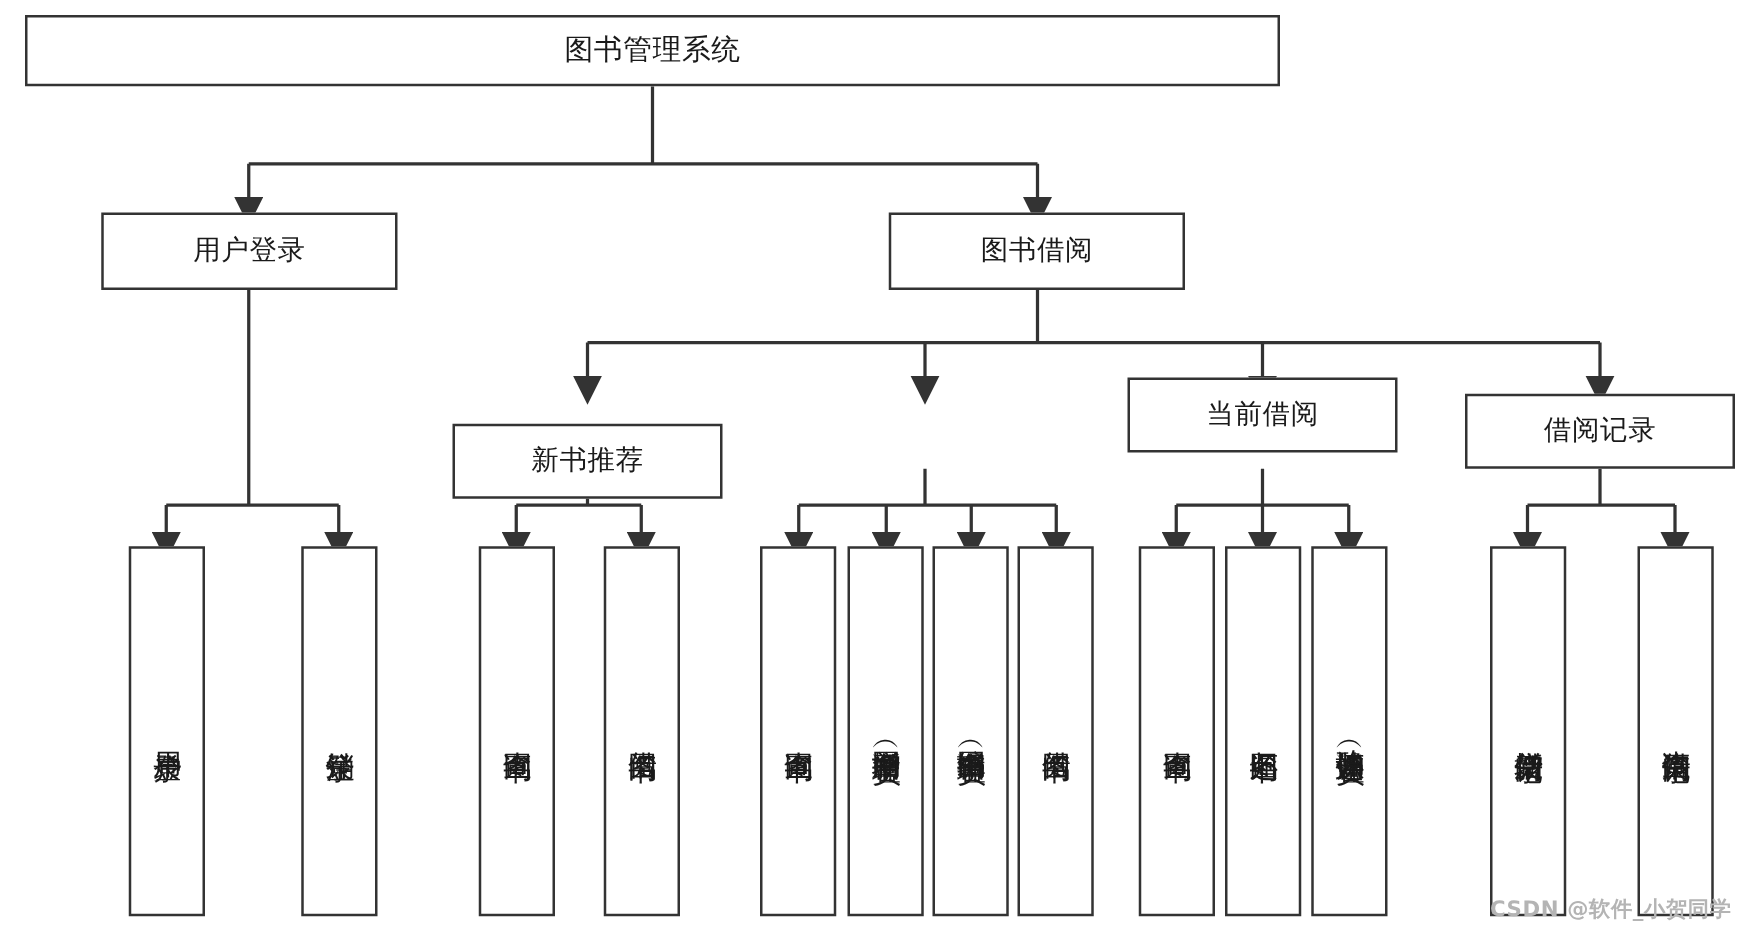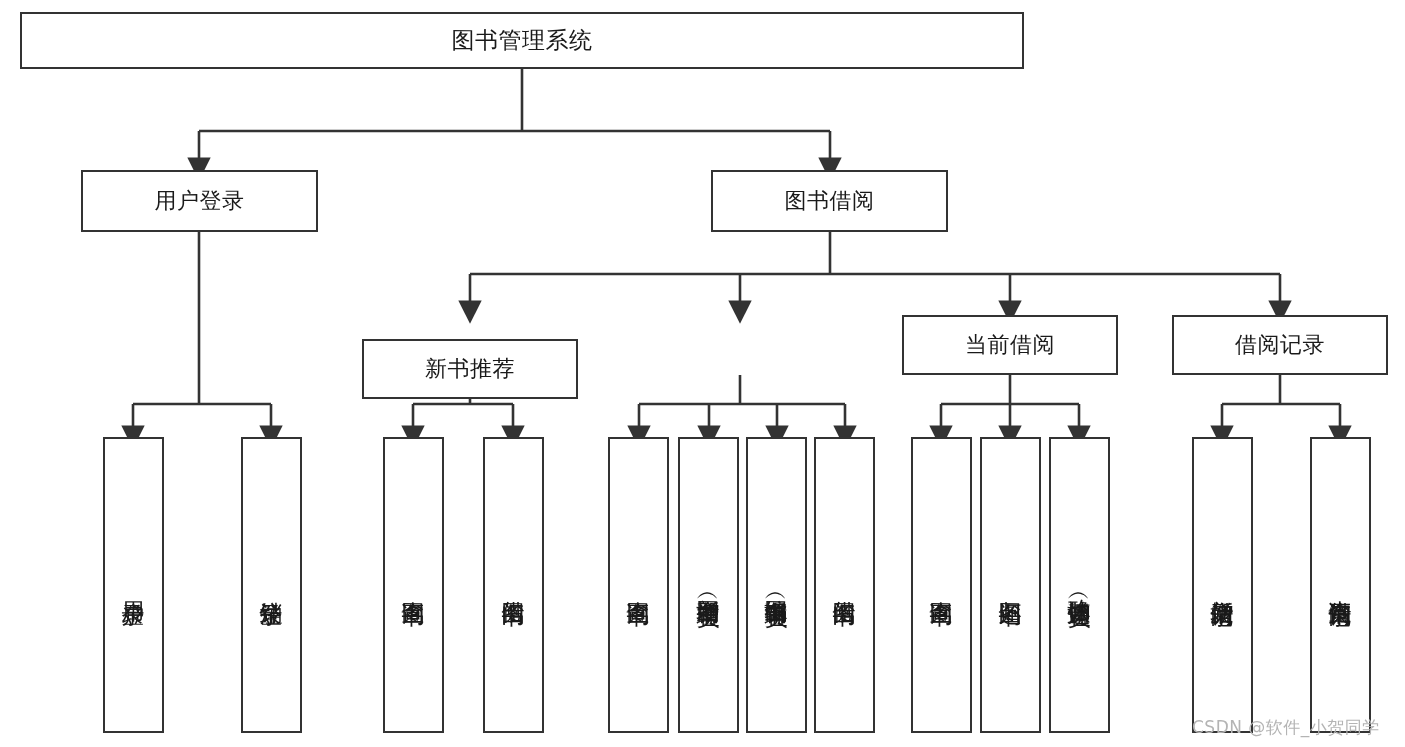--- a/index.html
+++ b/index.html
@@ -134,21 +134,21 @@
   <div class="node horiz" style="left:81px; top:170px; width:237px; height:62px;">
     <span class="node-label">用户登录</span>
   </div>
   <div class="node horiz" style="left:711px; top:170px; width:237px; height:62px;">
     <span class="node-label">图书借阅</span>
   </div>
 
   <div class="node horiz" style="left:362px; top:315px; width:216px; height:60px;margin-top:24px;">
     <span class="node-label">新书推荐</span>
   </div>
-  <div class="node horiz" style="left:902px; top:315px; width:216px; height:60px;">
+  <div class="node horiz" style="left:902px; top:302px; width:216px; height:60px;">
     <span class="node-label">当前借阅</span>
   </div>
   <div class="node horiz" style="left:1172px; top:315px; width:216px; height:60px;">
     <span class="node-label">借阅记录</span>
   </div>
 
   <div class="node vert" style="left:103px; top:437px; width:61px; height:296px;">
     <span class="node-label">用户登录</span>
   </div>
   <div class="node vert" style="left:241px; top:437px; width:61px; height:296px;">
@@ -185,15 +185,15 @@
     <span class="node-label">确认归还（管理员）</span>
   </div>
 
   <div class="node vert" style="left:1192px; top:437px; width:61px; height:296px;">
     <span class="node-label">新增借阅记录</span>
   </div>
   <div class="node vert" style="left:1310px; top:437px; width:61px; height:296px;">
     <span class="node-label">查询借阅记录</span>
   </div>
 
-  <div class="watermark" style="left:1192px; top:716px;">CSDN @软件_小贺同学</div>
+  <div class="watermark" style="left:1192px; top:716px;font-weight:bold;">CSDN @软件_小贺同学</div>
 
 </div>
 
 </body></html>

